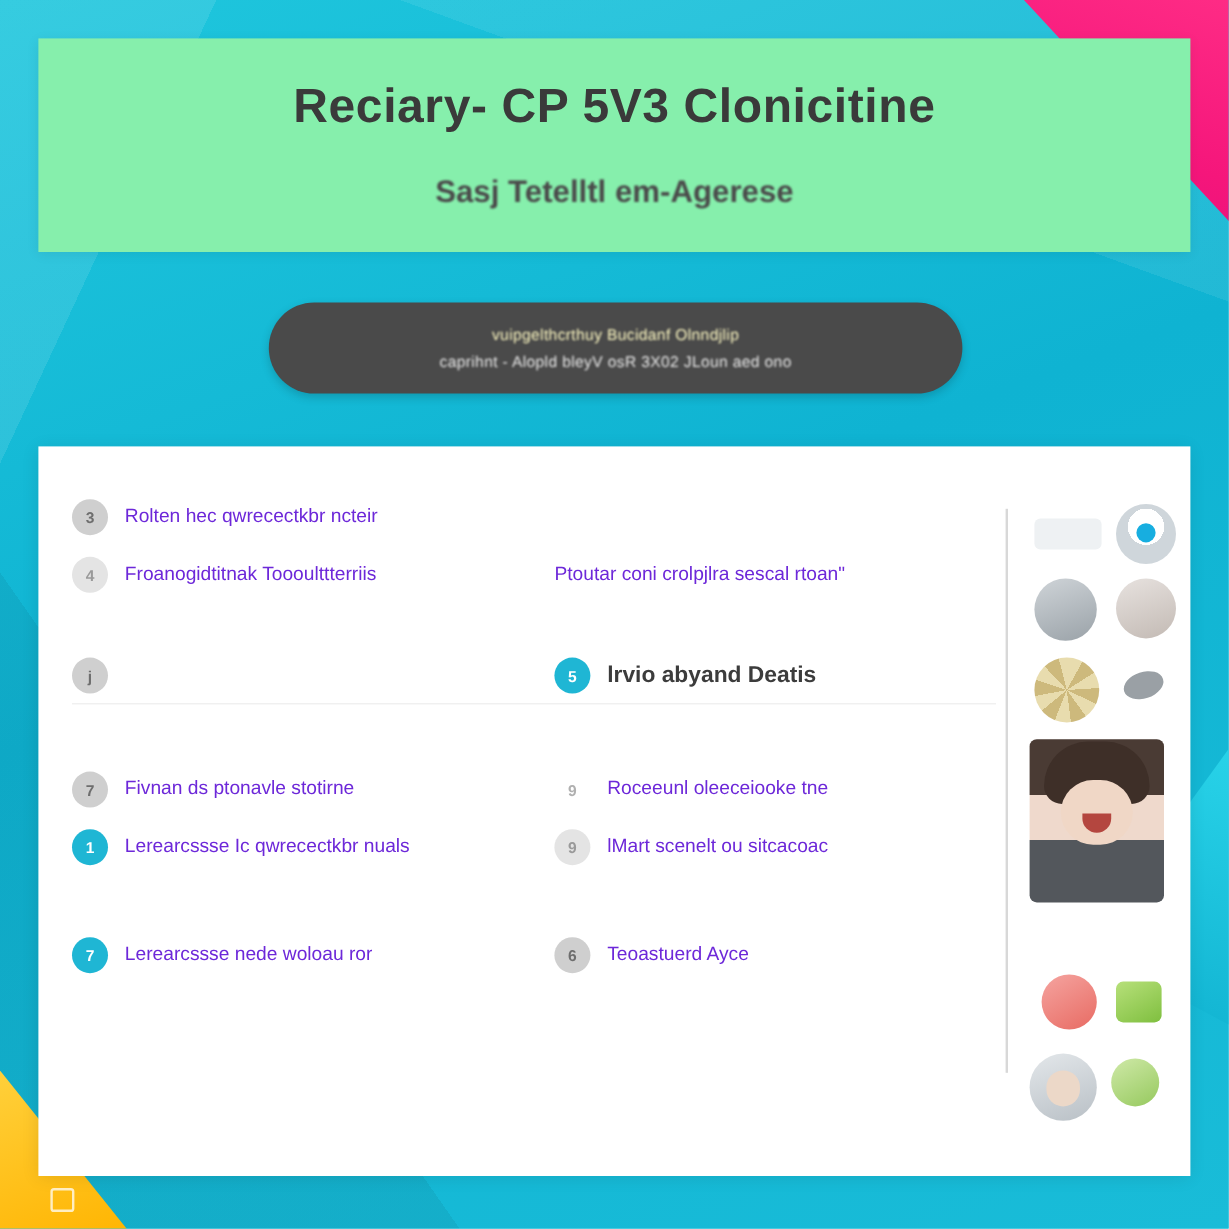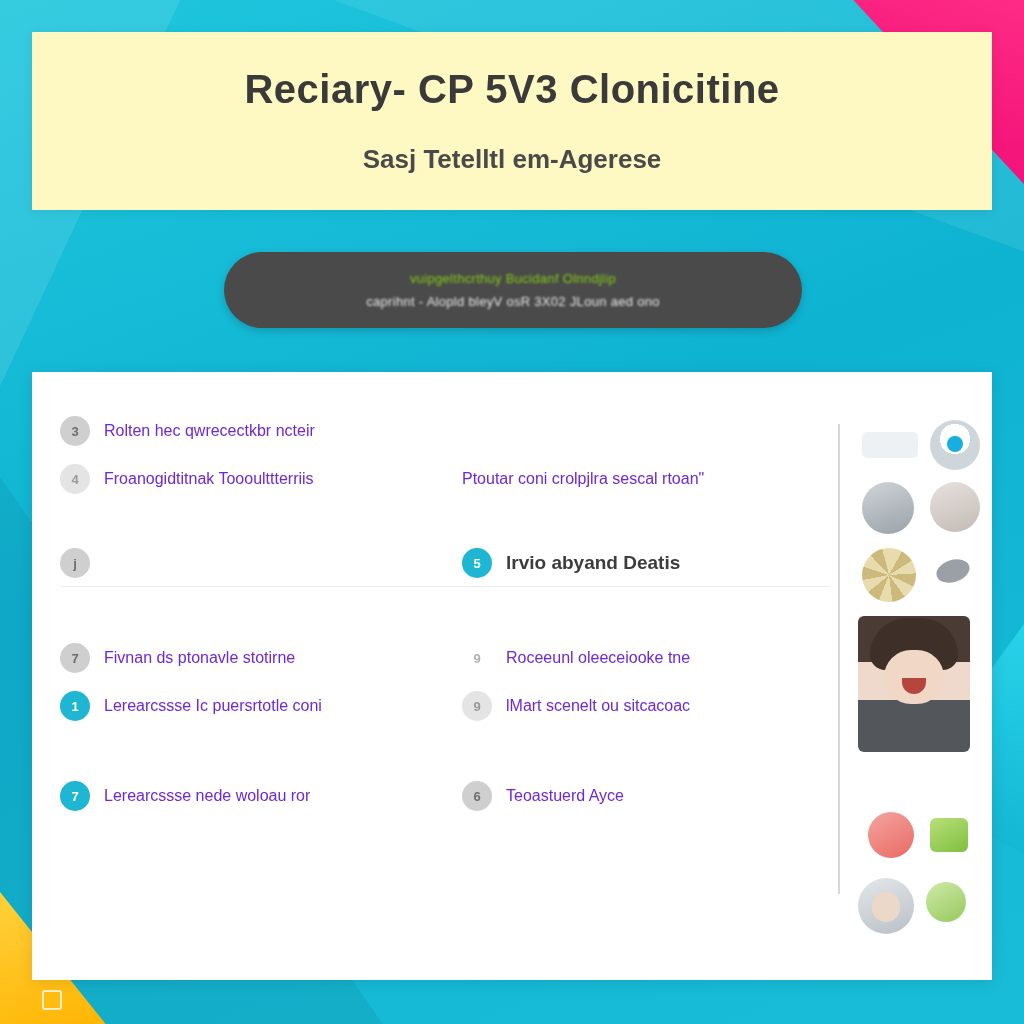--- a/index.html
+++ b/index.html
@@ -49,21 +49,21 @@
     background: linear-gradient(200deg, #2ad5ea 0%, #0fb0cf 100%);
     clip-path: polygon(100% 0, 100% 100%, 0 72%);
     opacity: .92;
   }
 
   
   .header-card {
     position: absolute;
     left: 32px; top: 32px;
     width: 960px; height: 178px;
-    background: #fef9c3;
+    background: #86efac;
     display: flex;
     flex-direction: column;
     align-items: center;
     justify-content: center;
     box-shadow: 0 2px 10px rgba(0,0,0,0.08);
   }
   .title {
     font-size: 40px;
     font-weight: bold;
     color: #3a3a3a;
@@ -87,21 +87,21 @@
     width: 578px; height: 76px;
     background: #4a4a4a;
     border-radius: 38px;
     display: flex;
     flex-direction: column;
     align-items: center;
     justify-content: center;
     box-shadow: 0 3px 8px rgba(0,0,0,0.18);
   }
   .pill-line1 {
-    color: #84cc16;
+    color: #fef9c3;
     font-size: 13px;
     letter-spacing: .3px;
     filter: blur(0.8px);
     text-align: right;
   }
   .pill-line2 {
     margin-top: 8px;
     color: #e8e8e8;
     font-size: 13px;
     letter-spacing: .3px;
@@ -293,21 +293,21 @@
         </div>
         <div class="cell">
           <div class="bullet light" style="background:transparent;color:#b0b0b0">9</div>
           <div class="cell-text">Roceeunl oleeceiooke tne</div>
         </div>
       </div>
 
       <div class="row">
         <div class="cell">
           <div class="bullet cyan">1</div>
-          <div class="cell-text">Lerearcssse Ic puersrtotle coni</div>
+          <div class="cell-text">Lerearcssse Ic qwrecectkbr nuals</div>
         </div>
         <div class="cell">
           <div class="bullet light">9</div>
           <div class="cell-text">lMart scenelt ou sitcacoac</div>
         </div>
       </div>
 
       <div class="row gap-big">
         <div class="cell">
           <div class="bullet cyan">7</div>

